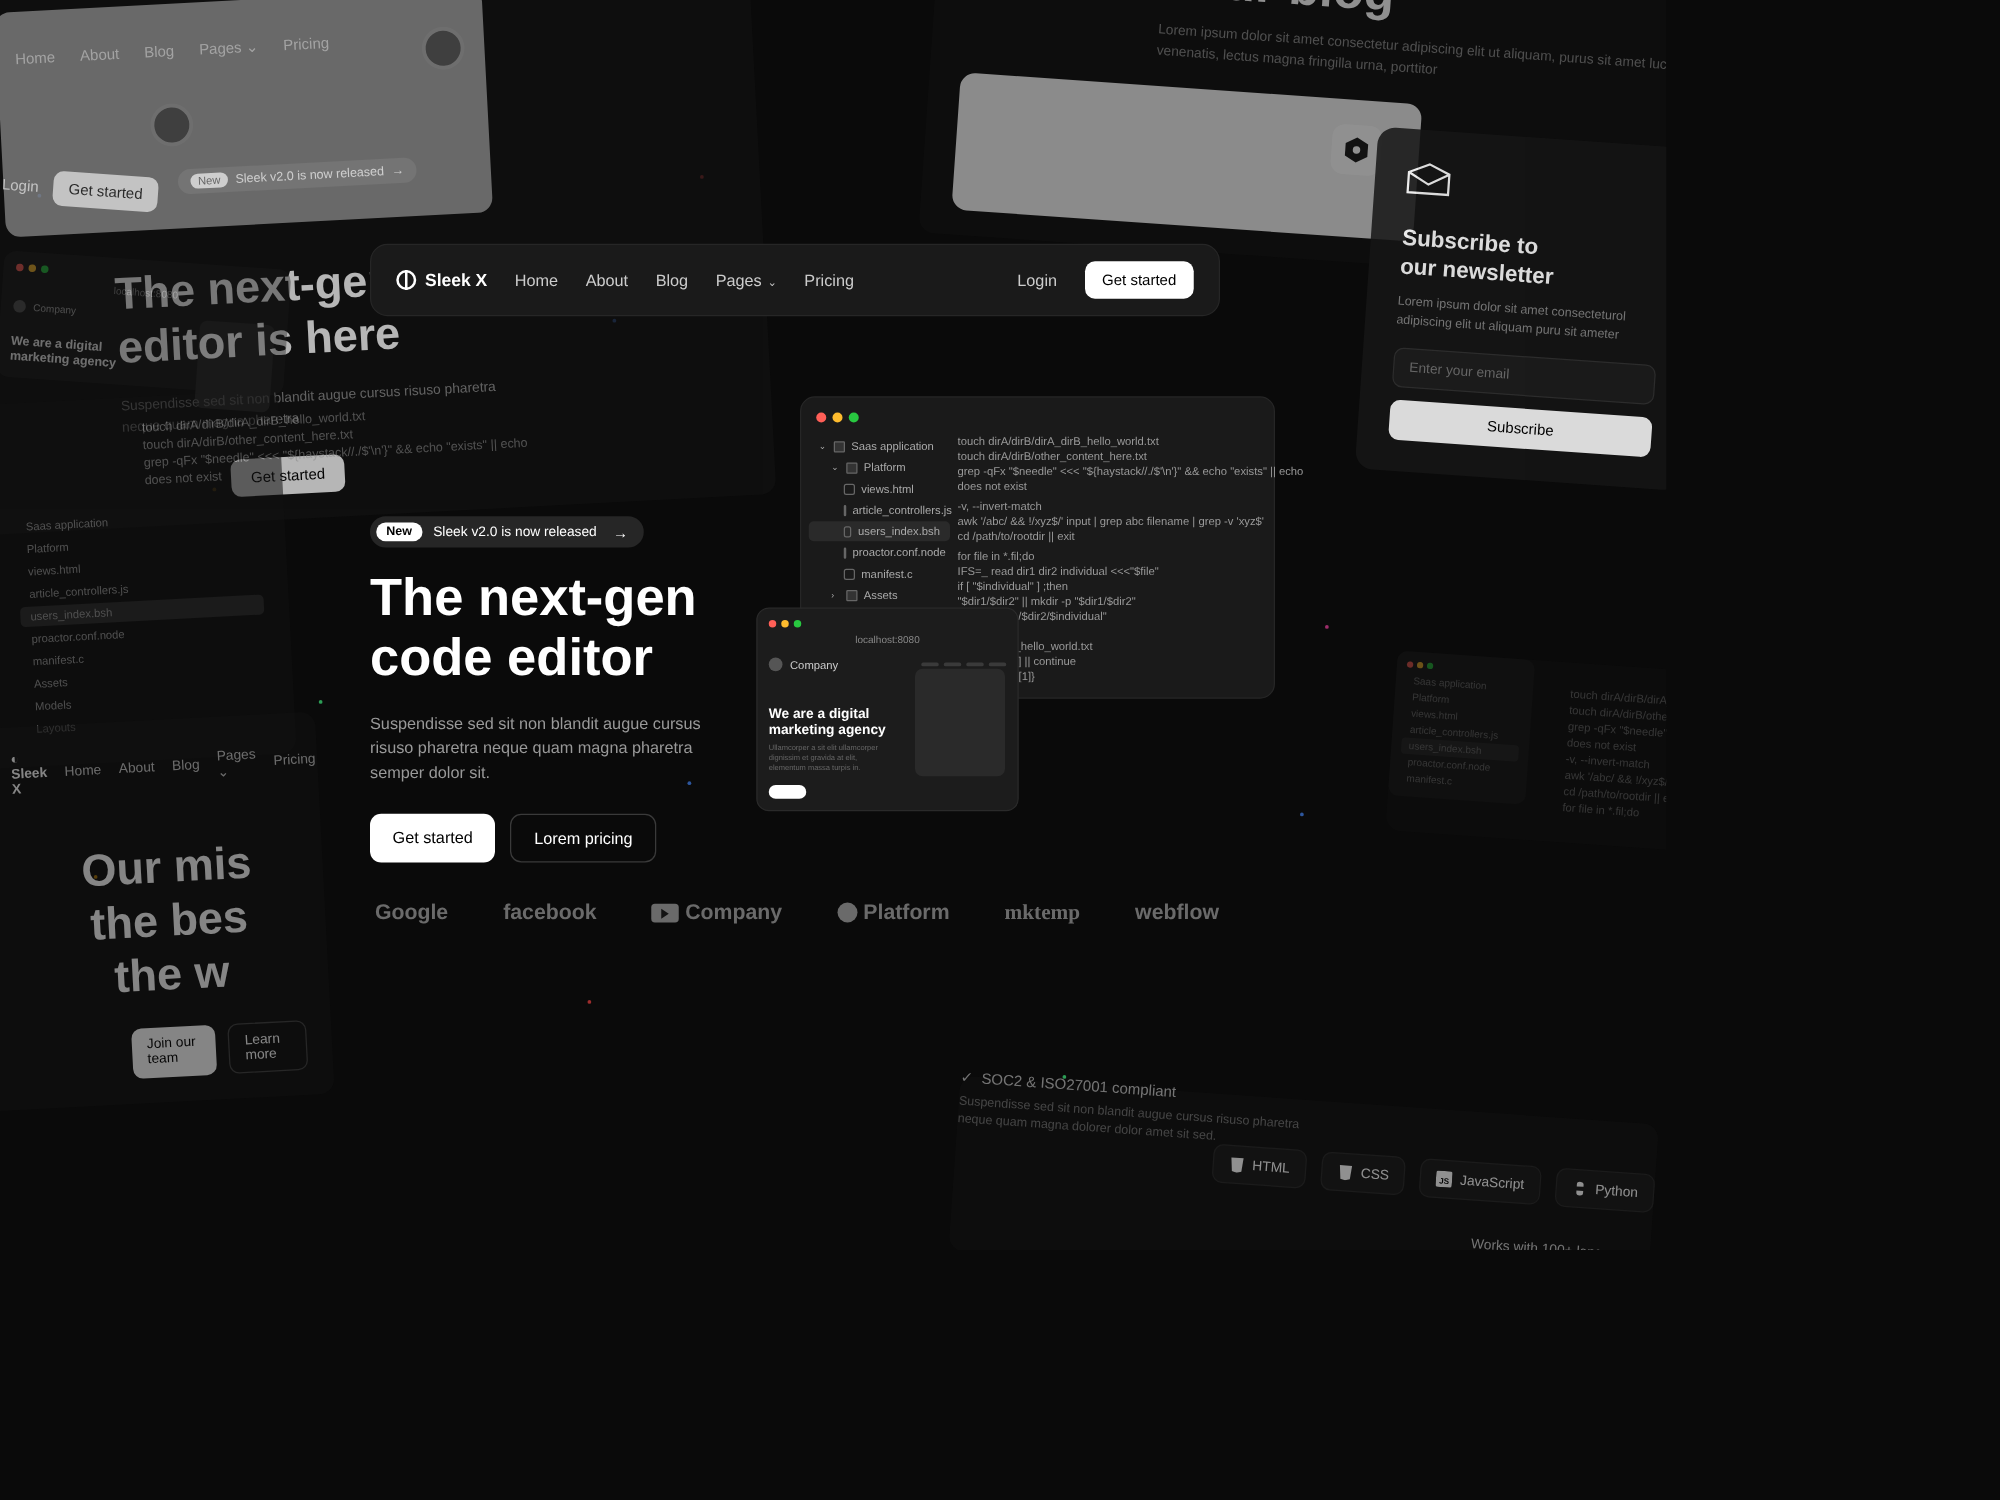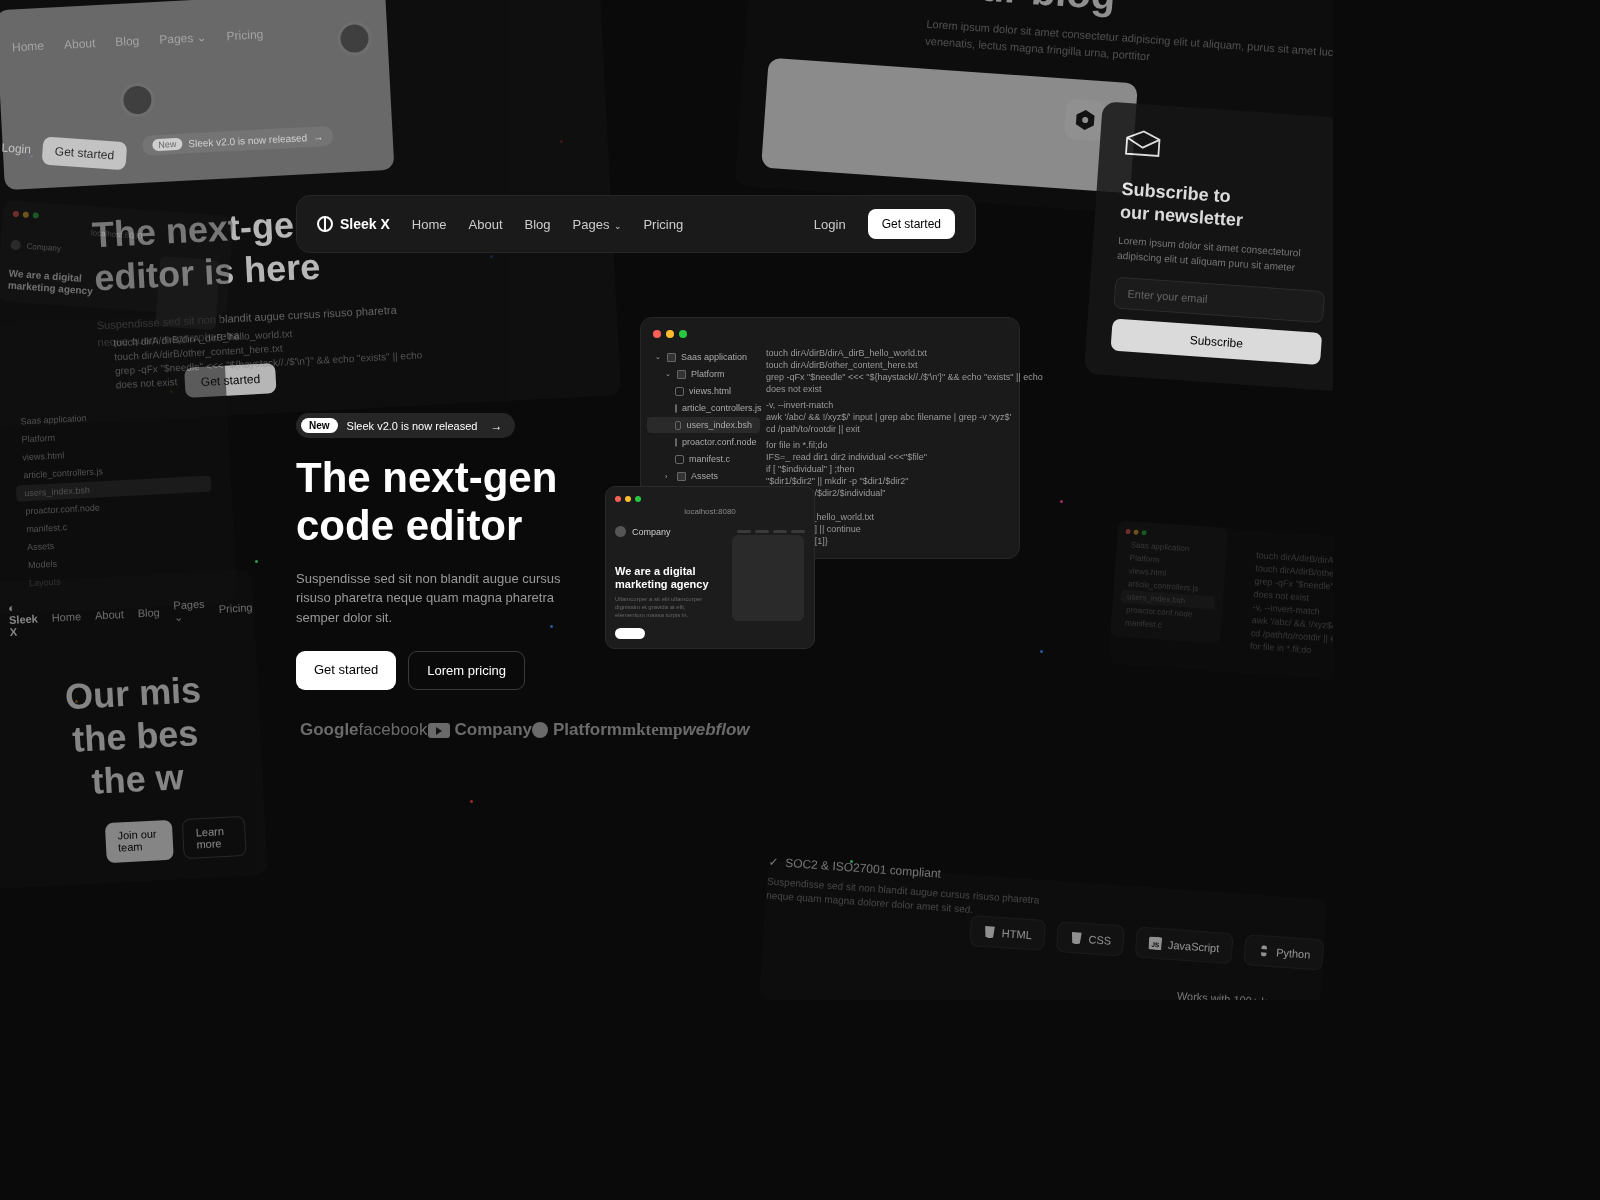--- a/index.html
+++ b/index.html
@@ -134,23 +134,23 @@
 .br-win .av{width:11px;height:11px;background:#555;border-radius:50%}
 .br-win .cn{font-size:9px;color:#ccc}
 .br-win .bars{display:flex;gap:4px;margin-left:auto}
 .br-win .bars span{width:14px;height:3px;background:#3a3a3a;border-radius:2px}
 .br-win .bh{font-size:11px;font-weight:700;margin-top:28px;line-height:1.2;max-width:100px}
 .br-win .bd2{font-size:6px;color:#666;margin-top:5px;max-width:100px;line-height:1.3}
 .br-win .bbtn{background:#fff;width:30px;height:11px;border-radius:6px;margin-top:8px}
 .br-win .bimg{position:absolute;right:10px;top:48px;width:72px;height:86px;background:#2a2a2a;border-radius:6px}
 
 
-.logos{position:absolute;top:720px;left:300px;display:flex;align-items:center;z-index:30;opacity:.6}
+.logos{position:absolute;top:720px;left:300px;display:flex;gap:44px;align-items:center;z-index:30;opacity:.6}
 .logos .lg{font-size:17px;color:#aaa;font-weight:700;display:flex;align-items:center;gap:5px}
-.logos .lg.fb{font-weight:400}
+.logos .lg.fb{font-weight:700}
 .logos .lg.yt .yti{width:22px;height:15px;background:#aaa;border-radius:3px;position:relative}
 .logos .lg.yt .yti::after{content:'';position:absolute;left:8px;top:4px;border-left:6px solid #1a1a1a;border-top:4px solid transparent;border-bottom:4px solid transparent}
 .logos .lg.pin .pini{width:16px;height:16px;background:#aaa;border-radius:50%}
 </style>
 </head>
 <body>
 
 <div class="dot" style="top:140px;left:560px;background:#ff4444"></div>
 <div class="dot" style="top:255px;left:490px;background:#4488ff"></div>
 <div class="dot" style="top:390px;left:170px;background:#ffaa00"></div>
@@ -451,14 +451,14 @@
   <span class="lg fb">facebook</span>
   <span class="lg yt">
       <span class="yti"></span>
       <span>Company</span>
     </span>
   <span class="lg pin">
       <span class="pini"></span>
       <span>Platform</span>
     </span>
   <span class="lg" style="font-family:cursive;font-weight:900">mktemp</span>
-  <span class="lg" style="font-style:italic">webflow</span>
+  <span class="lg" style="">webflow</span>
 </div>
 
 </body></html>

